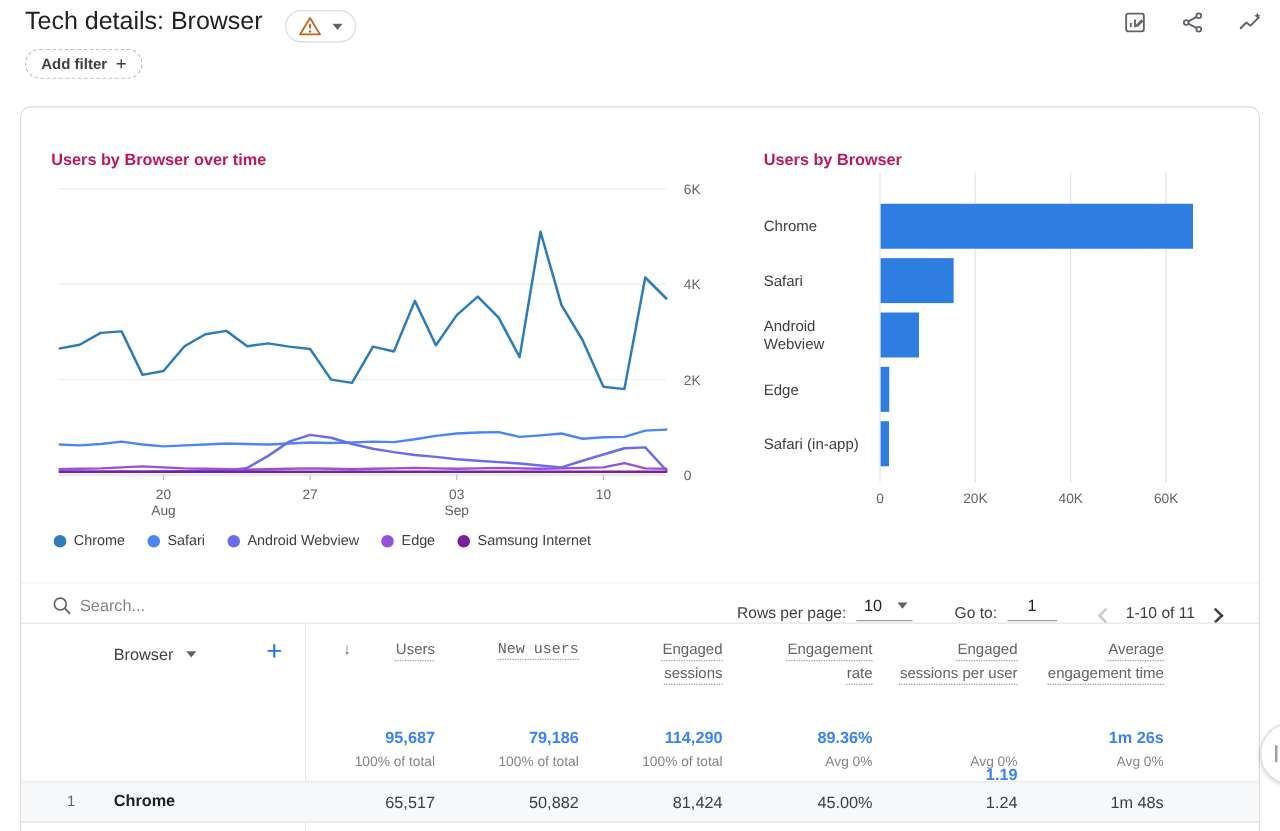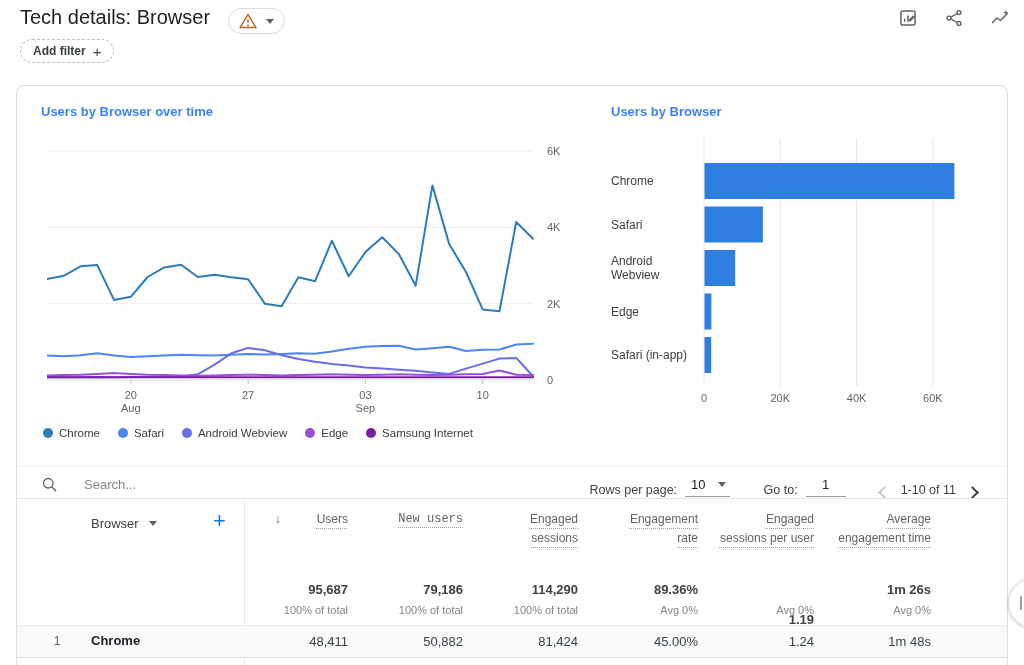--- a/index.html
+++ b/index.html
@@ -9,54 +9,54 @@
   .page-title{position:absolute;left:20px;top:6px;font-size:20px;color:#202124;}
   .warn-pill{position:absolute;left:228px;top:8px;height:24px;padding:0 10px;border:1px solid #dadce0;border-radius:14px;display:flex;align-items:center;gap:9px;background:#fff;cursor:pointer;}
   .hdr-icons{position:absolute;right:14px;top:8px;display:flex;gap:26px;align-items:center;}
   .hdr-icons svg{display:block;cursor:pointer;}
   .add-filter{position:absolute;left:20px;top:39px;height:22px;padding:0 12px;border:1px dashed #bdc1c6;border-radius:13px;display:inline-flex;align-items:center;gap:7px;font-size:12px;font-weight:bold;color:#3c4043;background:#fff;cursor:pointer;}
   .plus-glyph::before{content:"+";font-weight:normal;font-size:15px;color:#3c4043;}
   .caret{width:0;height:0;border-left:4px solid transparent;border-right:4px solid transparent;border-top:5px solid #5f6368;display:inline-block;}
 
   
   .card{position:absolute;left:16px;top:85px;width:990px;height:600px;border:1px solid #dadce0;border-radius:8px;background:#fff;overflow:hidden;}
-  .chart-title{position:absolute;top:18px;font-size:13px;font-weight:bold;color:#3b82f6;}
+  .chart-title{position:absolute;top:34px;font-size:13px;font-weight:bold;color:#be185d;}
   .t-line{left:24px;}
   .t-bar{left:594px;}
   .line-svg{position:absolute;left:30px;top:50px;}
   .bar-svg{position:absolute;left:677px;top:50px;}
   .bar-cat{position:absolute;left:594px;width:84px;height:36px;display:flex;align-items:center;font-size:12px;color:#3c4043;line-height:14px;}
   .legend{position:absolute;left:26px;top:341px;display:flex;gap:18px;align-items:center;font-size:11.5px;color:#3c4043;}
   .leg-item{display:flex;align-items:center;}
   .leg-dot{width:10px;height:10px;border-radius:50%;display:inline-block;margin-right:6px;}
 
   
   .search-hairline{position:absolute;left:0;top:380px;width:100%;height:1px;background:#f1f3f4;}
-  .search-row{position:absolute;left:24px;top:385px;height:26px;display:flex;align-items:center;gap:24px;}
+  .search-row{position:absolute;left:24px;top:385px;height:26px;display:flex;align-items:center;gap:4px;}
   .search-input{border:none;outline:none;font-size:13px;color:#3c4043;width:280px;font-family:inherit;background:transparent;}
   .search-input::placeholder{color:#80868b;}
   .pagination{position:absolute;right:20px;top:385px;height:26px;display:flex;align-items:flex-end;font-size:12.5px;color:#3c4043;}
   .rp-select{display:inline-flex;align-items:center;gap:12px;border-bottom:1px solid #9aa0a6;padding:2px 4px 4px 6px;margin:0 34px 0 8px;font-size:13px;color:#202124;cursor:pointer;}
   .goto-box{display:inline-block;width:40px;text-align:center;border-bottom:1px solid #9aa0a6;margin:0 24px 0 8px;padding-bottom:4px;font-size:13px;color:#202124;cursor:text;}
   .chev{padding:0 10px;cursor:pointer;display:inline-flex;align-items:center;}
   .chev i{width:7px;height:7px;display:inline-block;border-style:solid;border-width:0 2px 2px 0;}
   .chev-left i{transform:rotate(135deg);border-color:#c8cbce;}
   .chev-right i{transform:rotate(-45deg);border-color:#3c4043;}
   .pg-range{margin:0 2px;}
 
   
   .thead-line{position:absolute;left:0;top:412px;width:100%;height:1px;background:#e3e5e8;}
   .v-div{position:absolute;left:227px;top:412px;bottom:0;width:1px;background:#e8eaed;}
   .dim-header{position:absolute;left:74px;top:430px;display:flex;align-items:center;gap:10px;font-size:13px;color:#3c4043;cursor:pointer;justify-content:center;}
   .add-col{position:absolute;left:196px;top:424px;background:none;border:none;color:#1a73e8;font-size:22px;font-weight:normal;cursor:pointer;line-height:22px;padding:0;}
   .add-col::before{content:"+";}
   .mcol-h{position:absolute;top:424px;width:115px;text-align:right;font-size:12px;color:#5f6368;line-height:19px;cursor:pointer;}
   .mh-label{text-decoration:underline dotted #9aa0a6 1px;text-underline-offset:5px;margin-left:32px;}
   .sort-arrow::before{content:"\2193";margin-right:4px;color:#5f6368;}
-  .tot-val{position:absolute;top:496px;width:115px;text-align:right;font-weight:bold;font-size:13px;color:#404040;}
+  .tot-val{position:absolute;top:496px;width:115px;text-align:right;font-weight:bold;font-size:13px;color:#3b82f6;}
   .tot-sub{position:absolute;top:518px;width:115px;text-align:right;font-size:11px;color:#80868b;}
   .row-bg{position:absolute;left:0;top:539px;width:100%;height:33px;background:#f8f9fa;border-top:1px solid #ececec;border-bottom:1px solid #e0e0e0;box-sizing:border-box;}
   .row-num{position:absolute;top:548px;left:30px;width:20px;text-align:center;font-size:12px;color:#5f6368;}
   .row-dim{position:absolute;top:547px;left:74px;font-size:13px;font-weight:bold;color:#202124;}
   .row-val{position:absolute;top:548px;width:115px;text-align:right;font-size:13px;color:#3c4043;}
 
   
   .edge-handle{position:absolute;left:1008px;top:578px;width:48px;height:48px;border-radius:50%;background:#fff;border:1px solid #dadce0;box-shadow:0 1px 4px rgba(0,0,0,.18);z-index:5;cursor:pointer;}
   .edge-handle .bar{position:absolute;left:11px;top:17px;width:2px;height:14px;background:#9aa0a6;border-radius:1px;}
 </style>
@@ -227,21 +227,21 @@
       <div class="tot-sub" style="left: 566px;">Avg 0%</div>
       <div class="tot-val" style="left: 682px; margin-top: 30px;">1.19</div>
       <div class="tot-sub" style="left: 682px;">Avg 0%</div>
       <div class="tot-val" style="left: 799px;">1m 26s</div>
       <div class="tot-sub" style="left: 799px;">Avg 0%</div>
     </div>
   <div id="dataRows">
       <div class="row-bg"></div>
       <div class="row-num">1</div>
       <div class="row-dim">Chrome</div>
-      <div class="row-val" style="left: 216px;">48,411</div>
+      <div class="row-val" style="left: 216px;">65,517</div>
       <div class="row-val" style="left: 331px;">50,882</div>
       <div class="row-val" style="left: 446px;">81,424</div>
       <div class="row-val" style="left: 566px;">45.00%</div>
       <div class="row-val" style="left: 682px;">1.24</div>
       <div class="row-val" style="left: 799px;">1m 48s</div>
     </div>
 </div>
 
 <div class="edge-handle">
   <span class="bar"></span>

